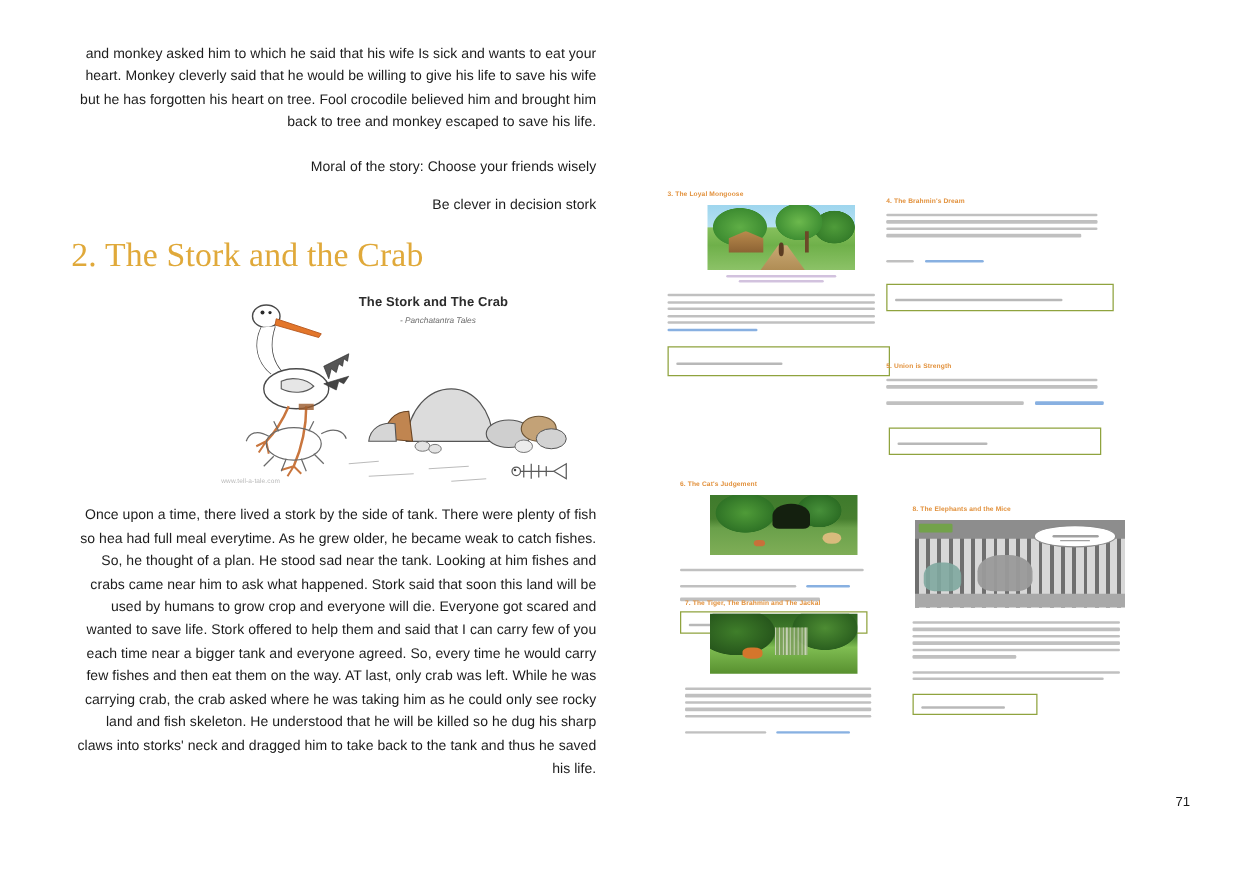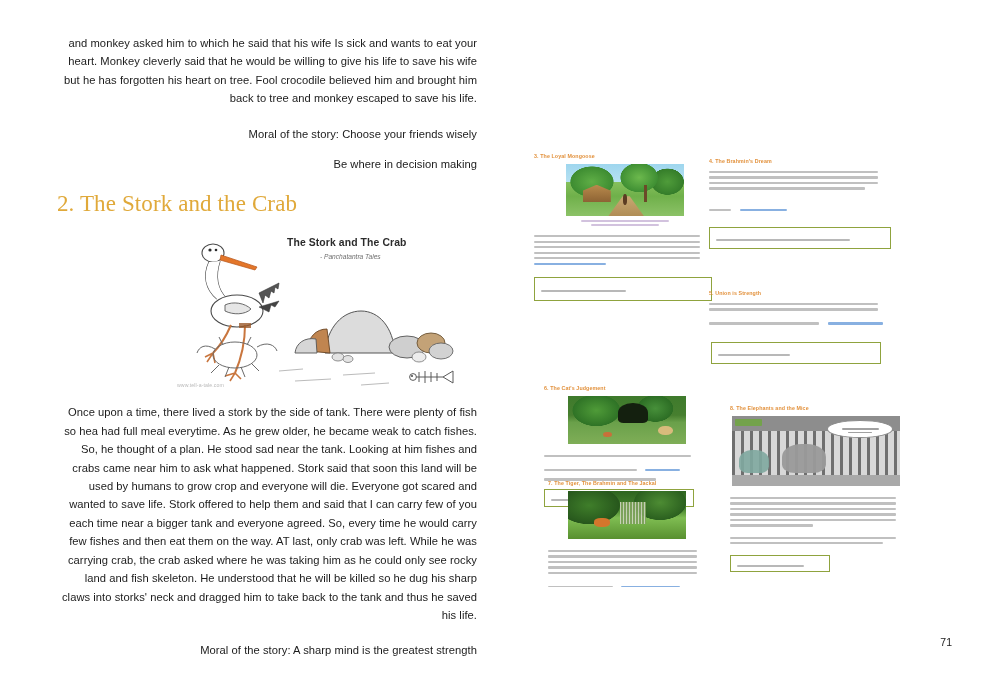--- a/index.html
+++ b/index.html
@@ -26,21 +26,21 @@
     line-height:18.4px;
     color:#1b1b1b;
     margin:0 0 17px 0;
     text-align:right;
     letter-spacing:.004em;
   }
   .body-p.tight{margin-bottom:12px;margin-left:16px;}
 
   .story-heading{
     font-family:"Liberation Serif", serif;
-    font-size:23px;
+    font-size:27px;
     line-height:26px;
     color:#e0a93a;
     margin:18px 0 0 0;
     letter-spacing:.005em;
     font-weight:400;
   }
 
   
   .stork-fig{
     position:relative;
@@ -262,21 +262,21 @@
 <body>
 
 <div class="page">
 
   <div class="col-left">
 
     <p class="body-p">and monkey asked him to which he said that his wife Is sick and wants to eat your heart. Monkey cleverly said that he would be willing to give his life to save his wife but he has forgotten his heart on tree. Fool crocodile believed him and brought him back to tree and monkey escaped to save his life.</p>
 
     <p class="body-p tight">Moral of the story: Choose your friends wisely</p>
 
-    <p class="body-p">Be where in decision making</p>
+    <p class="body-p">Be clever in decision stork</p>
 
     <h2 class="story-heading">2. The Stork and the Crab</h2>
 
     <div class="stork-fig">
 
       <svg class="stork-svg" width="300" height="160" viewBox="0 0 300 160">
 
         <g>
 
           <ellipse cx="38" cy="22" rx="11" ry="9" fill="#ffffff" stroke="#4a4a4a" stroke-width="1.1"></ellipse>
@@ -339,21 +339,20 @@
         </g>
       </svg>
 
       <div class="fig-title">The Stork and The Crab</div>
       <div class="fig-sub">- Panchatantra Tales</div>
       <div class="fig-watermark">www.tell-a-tale.com</div>
     </div>
 
     <p class="body-p">Once upon a time, there lived a stork by the side of tank. There were plenty of fish so hea had full meal everytime. As he grew older, he became weak to catch fishes. So, he thought of a plan. He stood sad near the tank. Looking at him fishes and crabs came near him to ask what happened. Stork said that soon this land will be used by humans to grow crop and everyone will die. Everyone got scared and wanted to save life. Stork offered to help them and said that I can carry few of you each time near a bigger tank and everyone agreed. So, every time he would carry few fishes and then eat them on the way. AT last, only crab was left. While he was carrying crab, the crab asked where he was taking him as he could only see rocky land and fish skeleton. He understood that he will be killed so he dug his sharp claws into storks' neck and dragged him to take back to the tank and thus he saved his life.</p>
 
-    <p class="body-p">Moral of the story: A sharp mind is the greatest strength</p>
   </div>
 
 
   <div class="shot">
 
     <div class="panel" style="left:8px;top:6px;width:180px;">
       <div class="pnl-head">3. The Loyal Mongoose</div>
       <div class="thumb th-forest" style="margin:4px 0 0 32px;width:118px;height:52px;">
         <div class="th-hut"></div>
         <div class="th-trunk"></div>

